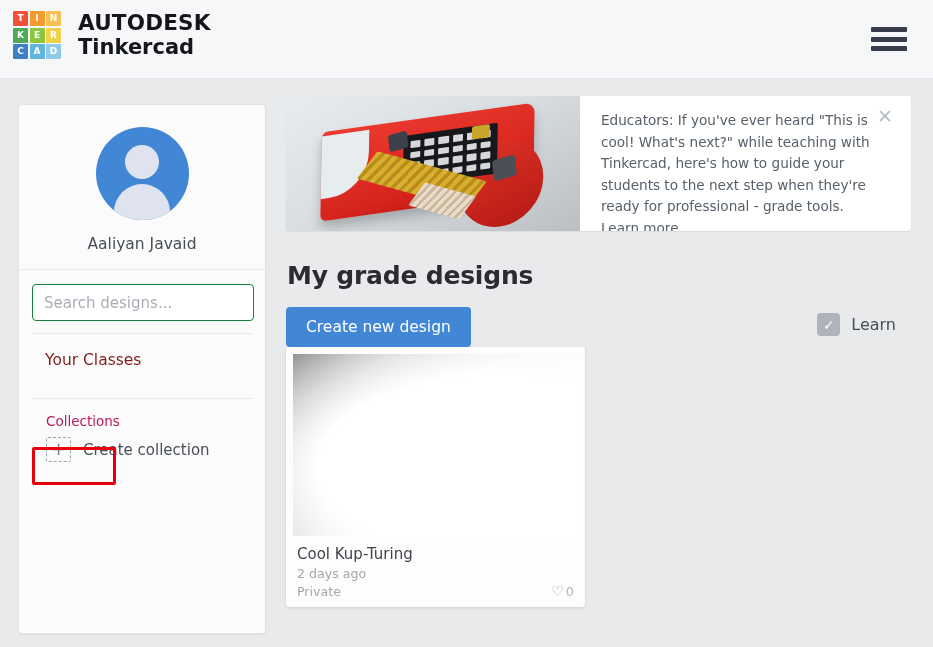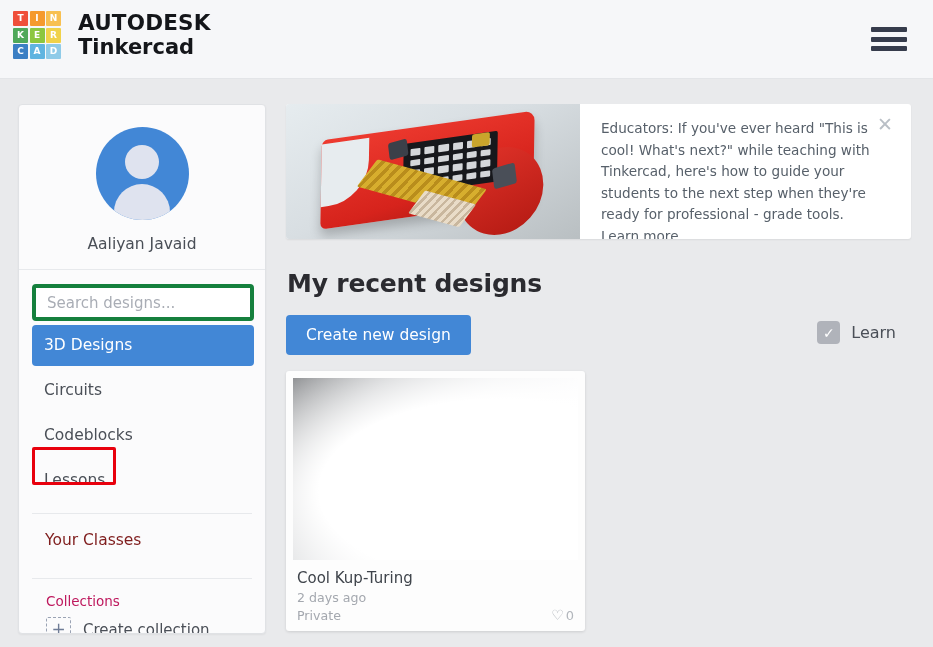--- a/index.html
+++ b/index.html
@@ -116,21 +116,21 @@
   }
   .profile-name {
     margin-top: 15px;
     font-size: 15.5px;
     color: #4a4f57;
   }
   .sidebar-body { padding: 14px 13px 0; }
   .search-input {
     display: block;
     width: 222px; height: 37px;
-    border: 4px solid #15803d;
+    border: 1px solid #15803d;
     border-radius: 4px;
     background: #ffffff;
     padding: 0 11px;
     font-size: 15px;
     color: #4a4f57;
     font-family: "DejaVu Sans", "Liberation Sans", sans-serif;
     outline: none;
   }
   .search-input::placeholder { color: #a9adb5; }
   .nav-item {
@@ -193,21 +193,21 @@
   }
   .create-collection-label {
     margin-left: 12px;
     font-size: 15px;
     color: #4a4f57;
   }
 
   
   .main {
     position: absolute;
-    left: 286px; top: 104px;
+    left: 286px; top: 96px;
     width: 626px;
   }
 
   
   .banner {
     position: relative;
     width: 625px; height: 135px;
     background: #ffffff;
     border-radius: 3px;
     box-shadow: 0 1px 2px rgba(0,0,0,0.07);
@@ -367,21 +367,21 @@
     line-height: 1;
   }
   .select-label {
     margin-left: 11px;
     font-size: 16px;
     color: #4a4f57;
   }
 
   
   .design-card {
-    margin-top: 16px;
+    margin-top: 0;
     width: 299px;
     background: #fdfdfd;
     border-radius: 3px;
     box-shadow: 0 1px 3px rgba(0,0,0,0.12);
     overflow: hidden;
     cursor: pointer;
   }
   .thumb {
     width: 285px; height: 182px;
     margin: 7px auto 0;
@@ -443,26 +443,20 @@
 <div class="sidebar">
   <div class="profile">
     <div class="avatar">
       <div class="head"></div>
       <div class="body"></div>
     </div>
     <div class="profile-name">Aaliyan Javaid</div>
   </div>
   <div class="sidebar-body">
     <input class="search-input" type="text" placeholder="Search designs..." style="">
-    <div id="nav-list">
-        <div class="nav-item active">3D Designs</div>
-        <div class="nav-item">Circuits</div>
-        <div class="nav-item">Codeblocks</div>
-        <div class="nav-item highlighted">Lessons</div>
-      </div>
     <div class="sidebar-divider"></div>
     <div class="classes-row">Your Classes</div>
     <div class="sidebar-divider"></div>
     <div class="collections-label">Collections</div>
     <div class="create-collection">
       <div class="plus-box">+</div>
       <div class="create-collection-label">Create collection</div>
     </div>
   </div>
 </div>
@@ -509,21 +503,21 @@
         <div class="mb-pins"></div>
         <div class="mb-pins2"></div>
       </div>
     </div>
     <div class="banner-text">
       <span>Educators: If you've ever heard "This is cool! What's next?" while teaching with Tinkercad, here's how to guide your students to the next step when they're ready for professional - grade tools. </span><span class="banner-link">Learn more</span>
     </div>
     <div class="banner-close">✕</div>
   </div>
 
-  <div class="section-title">My recent designs</div>
+  <div class="section-title">My grade designs</div>
 
   <div class="action-row">
     <button class="create-btn">Create new design</button>
     <div class="select-wrap">
       <div class="select-box">✓</div>
       <div class="select-label">Learn</div>
     </div>
   </div>
 
   <div id="design-list">

